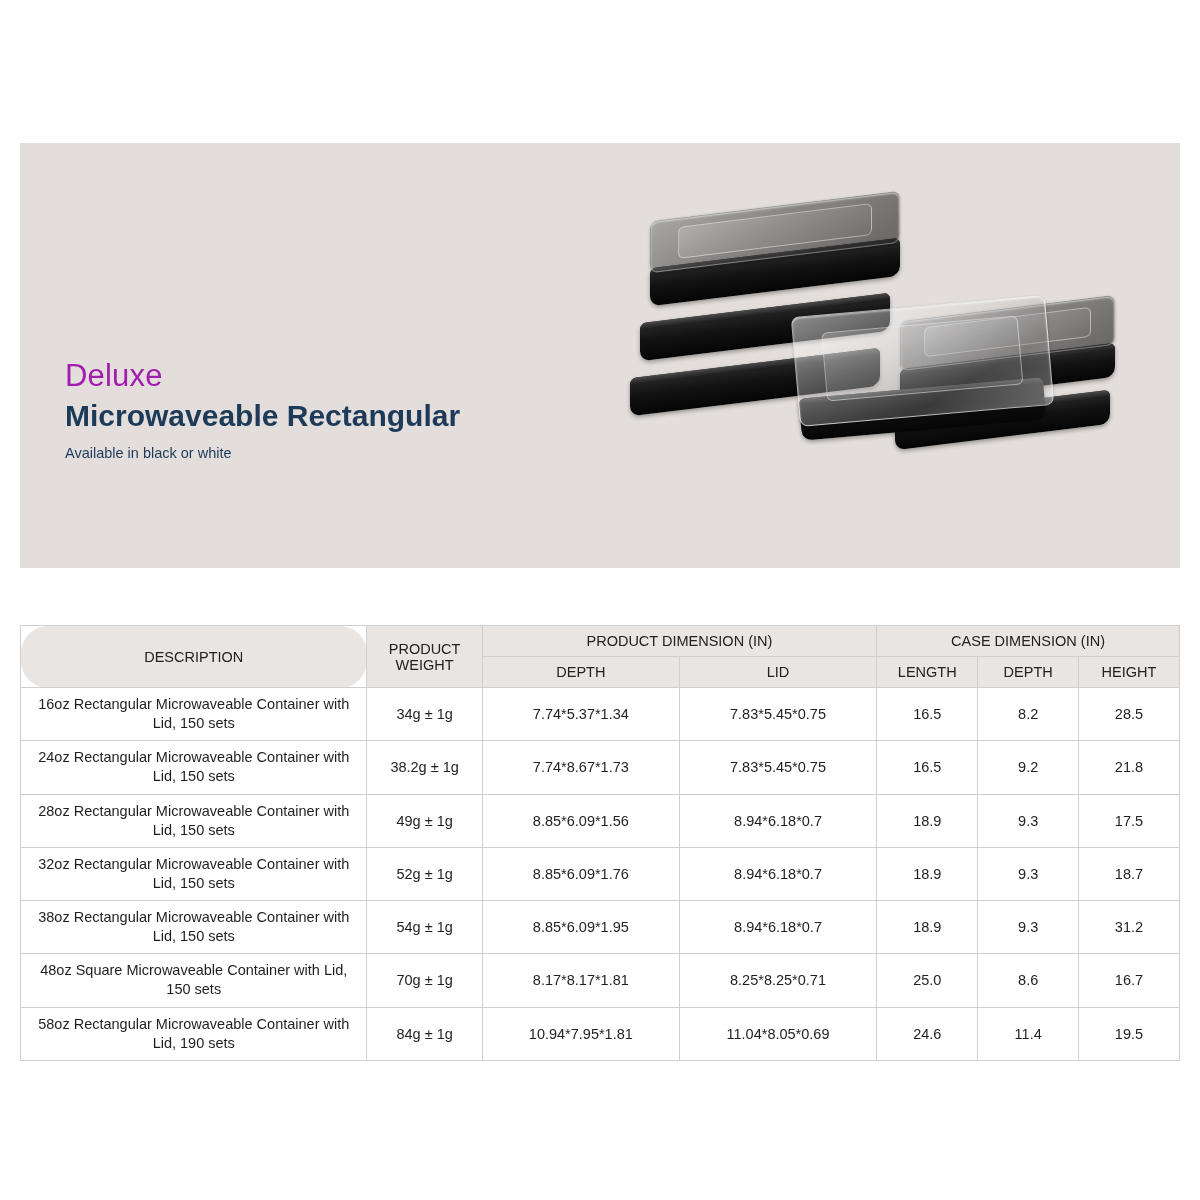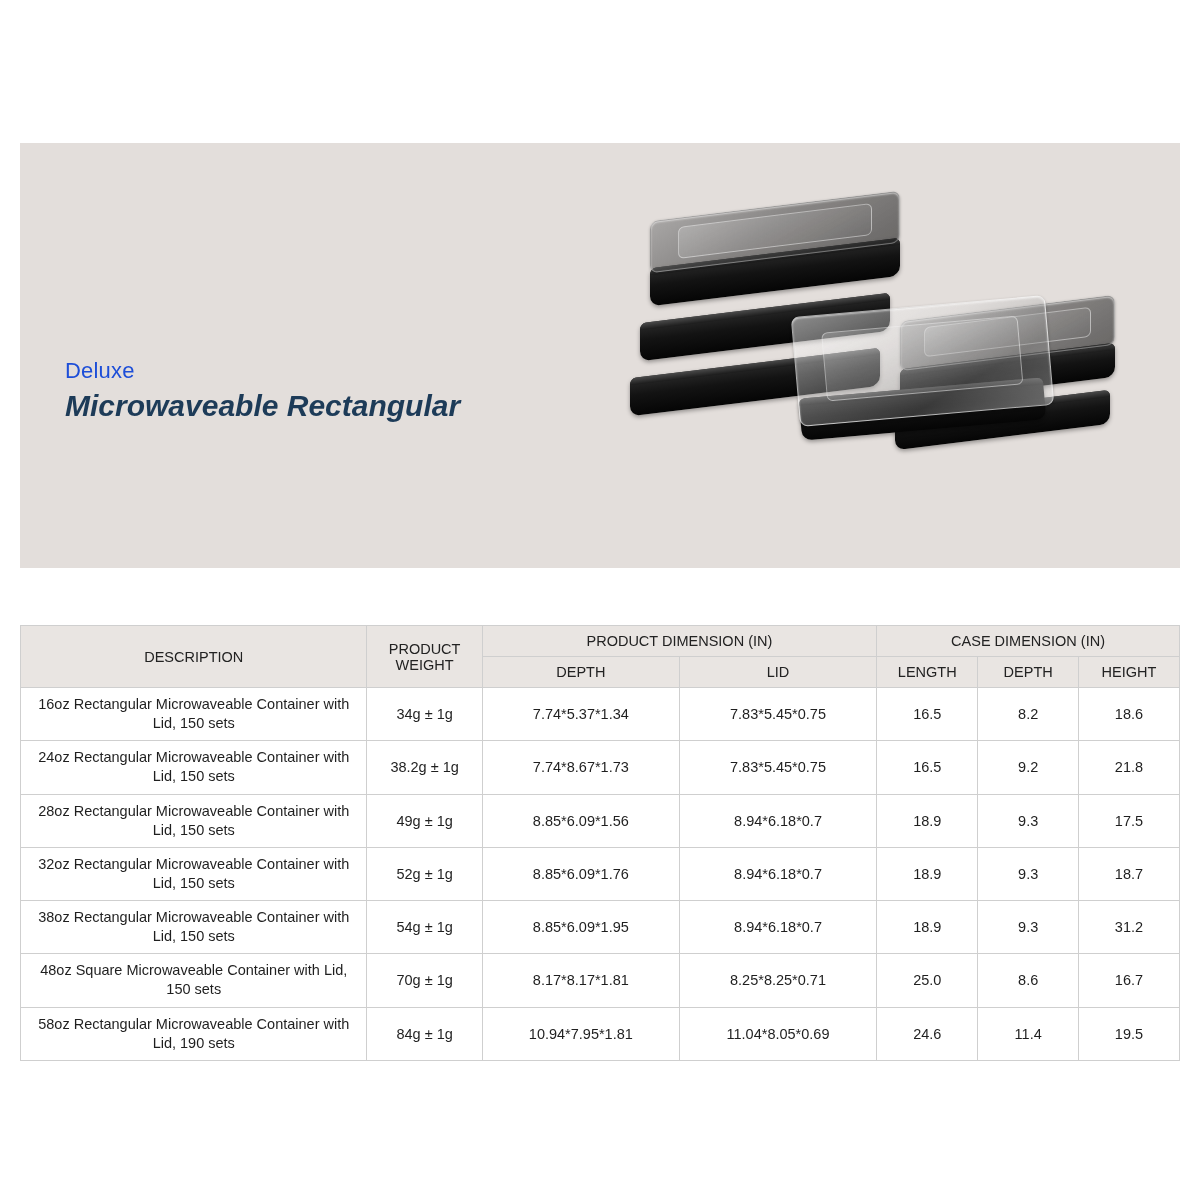--- a/index.html
+++ b/index.html
@@ -23,32 +23,31 @@
     width: 1160px; height: 425px;
     background: #e3dedb;
     overflow: hidden;
   }
   .hero-text {
     position: absolute;
     left: 45px; top: 215px;
     width: 520px;
   }
   .hero-eyebrow {
-    font-size: 22px;
-    color: #1d4ed8;
+    font-size: 31px;
+    color: #a21caf;
     letter-spacing: .2px;
     margin: 0 0 4px 0;
   }
   .hero-title {
     font-size: 30px;
     font-weight: bold;
     color: #1d3b58;
     line-height: 1.18;
     margin: 0;
-    font-style: italic;
   }
   .hero-sub {
     font-size: 14.5px;
     color: #1d3b58;
     margin-top: 12px;
   }
 
   
   .product-art {
     position: absolute;
@@ -123,21 +122,21 @@
     padding: 7px 8px;
     text-align: center;
     vertical-align: middle;
     font-weight: normal;
   }
   thead th {
     background: #e9e5e2;
     font-size: 14.5px;
     color: #222;
   }
-  thead th.desc-h { width: 370px; }
+  thead th.desc-h { width: 370px; border-radius: 27px; }
   thead th.wt-h { width: 118px; }
   thead th.base-h, thead th.lid-h { width: 205px; }
   thead th.len-h, thead th.dep-h, thead th.hgt-h { width: 104px; }
   td.desc {
     text-align: left;
     padding-left: 10px;
     padding-right: 10px;
     line-height: 1.32;
     height: 52px;
   }
@@ -148,20 +147,21 @@
 
 <div class="page">
 
   <div class="hero">
 
     <div class="hero-text">
       <div class="hero-eyebrow">Deluxe</div>
       <h1 class="hero-title">
         <span>Microwaveable Rectangular</span><br>
       </h1>
+      <div class="hero-sub">Available in black or white</div>
     </div>
 
     <div class="product-art">
 
       <div class="cont base" id="stack-a">
           <div class="rim"></div>
         </div>
       <div class="cont base" id="stack-b">
           <div class="rim"></div>
         </div>
@@ -203,21 +203,21 @@
         </tr>
       </thead>
       <tbody>
         <tr>
           <td class="desc">16oz Rectangular Microwaveable Container with Lid, 150 sets</td>
           <td>34g ± 1g</td>
           <td>7.74*5.37*1.34</td>
           <td>7.83*5.45*0.75</td>
           <td>16.5</td>
           <td>8.2</td>
-          <td>18.6</td>
+          <td>28.5</td>
         </tr>
         <tr>
           <td class="desc">24oz Rectangular Microwaveable Container with Lid, 150 sets</td>
           <td>38.2g ± 1g</td>
           <td>7.74*8.67*1.73</td>
           <td>7.83*5.45*0.75</td>
           <td>16.5</td>
           <td>9.2</td>
           <td>21.8</td>
         </tr>

